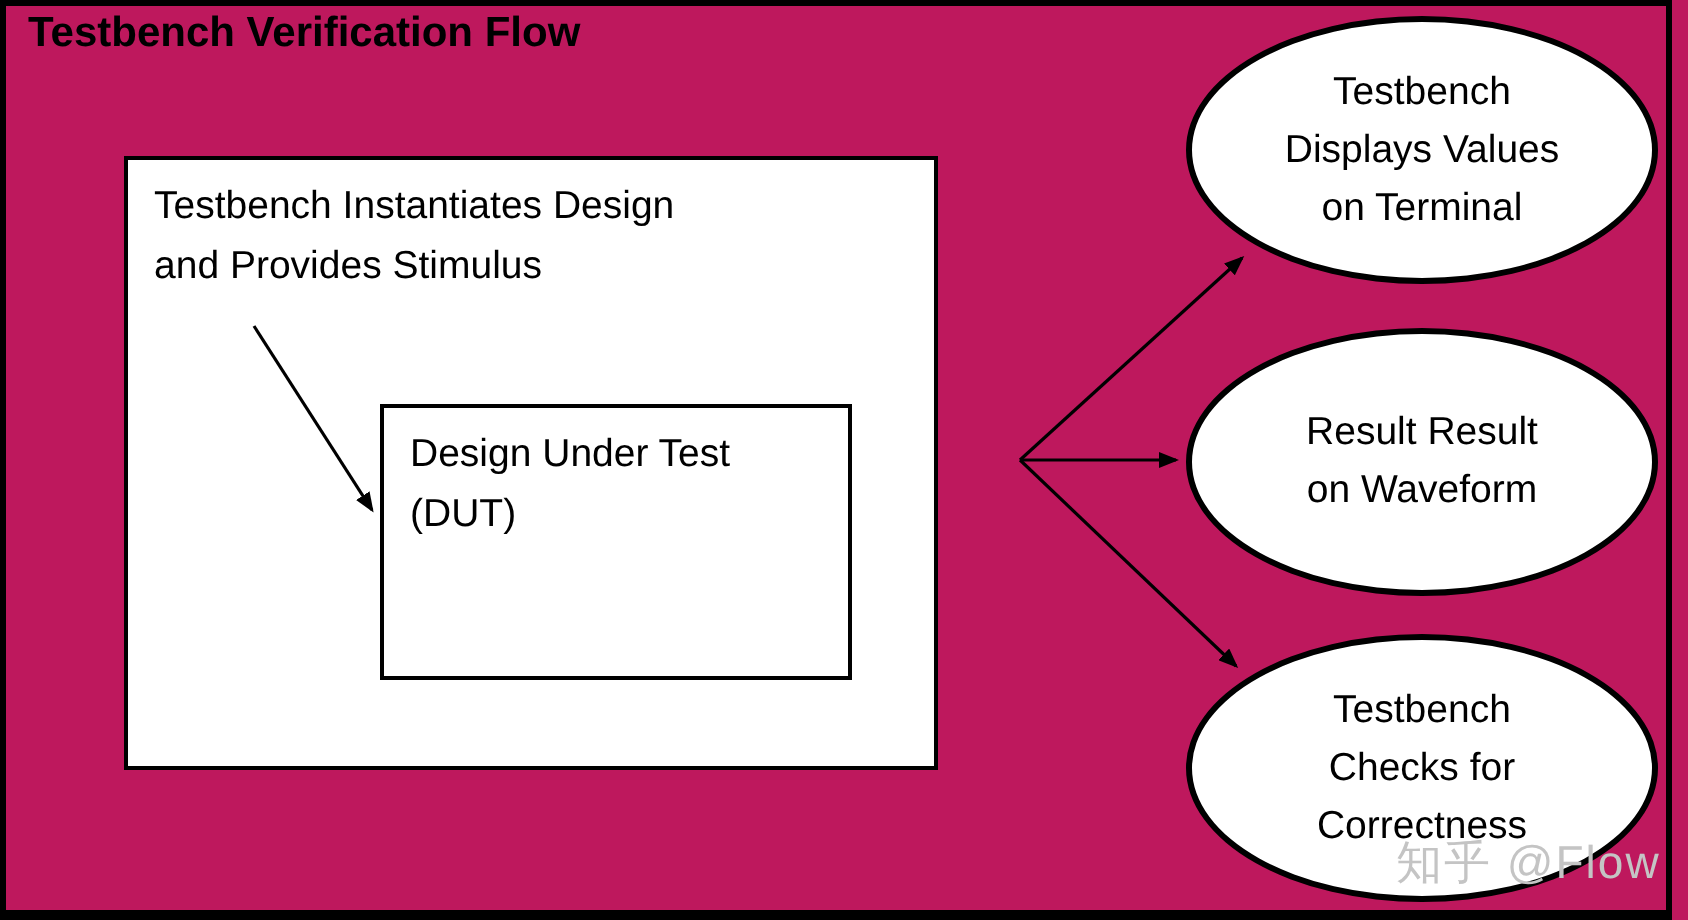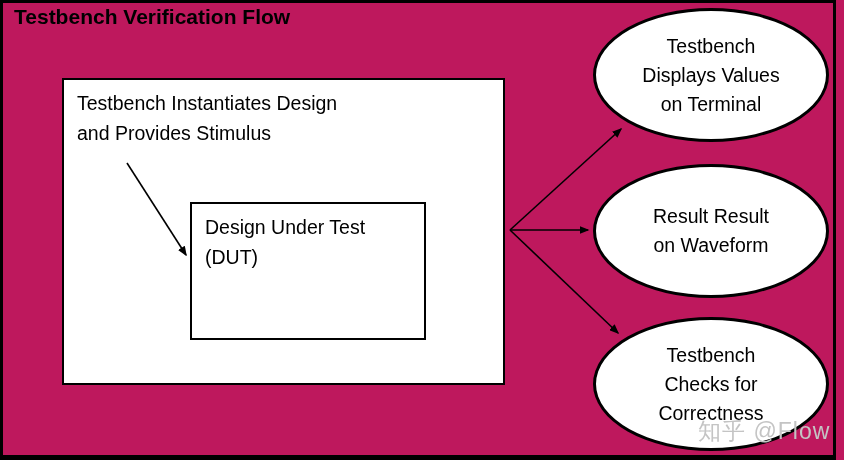--- a/index.html
+++ b/index.html
@@ -40,21 +40,21 @@
   }
   .rect-node {
     position: absolute;
     box-sizing: border-box;
     border: 2px solid #000000;
     background: #ffffff;
   }
   .outer-box {
     left: 62px;
     top: 78px;
-    width: 443px;
+    width: 407px;
     height: 307px;
   }
   .dut-box {
     left: 190px;
     top: 202px;
     width: 236px;
     height: 138px;
   }
   .rect-label {
     position: absolute;

